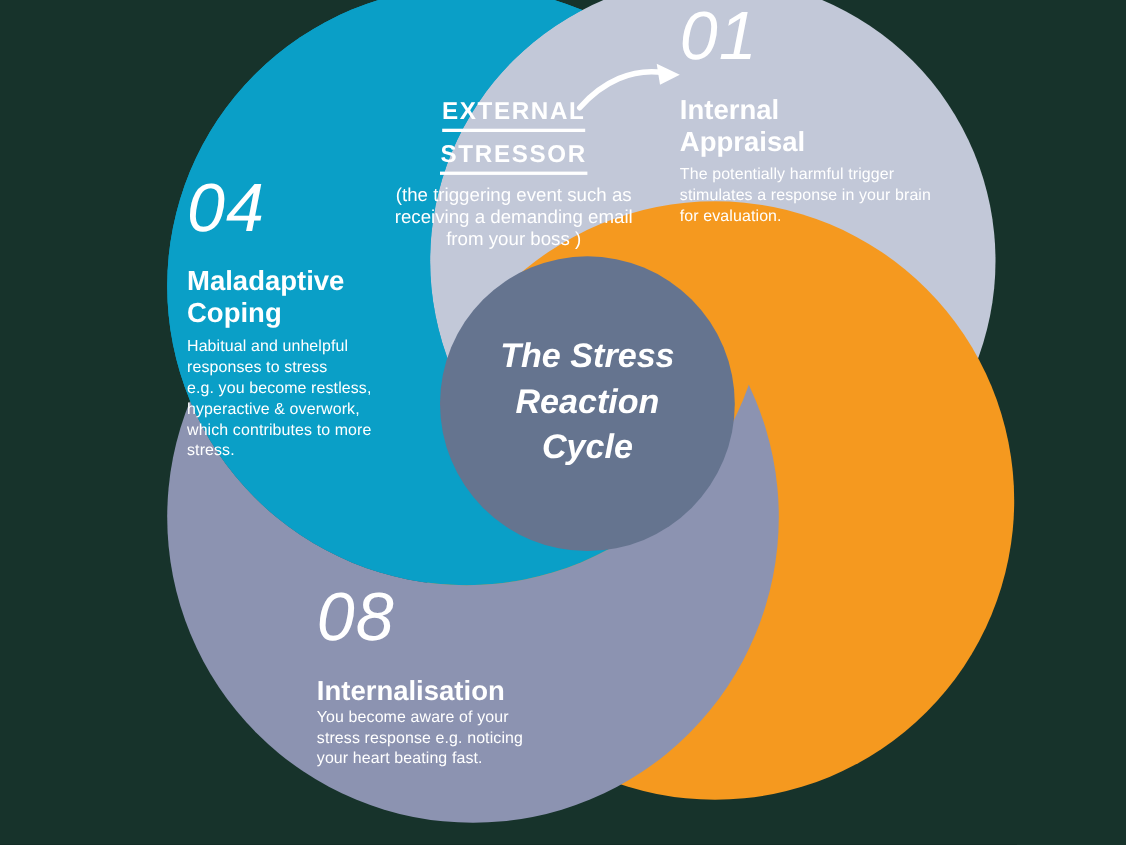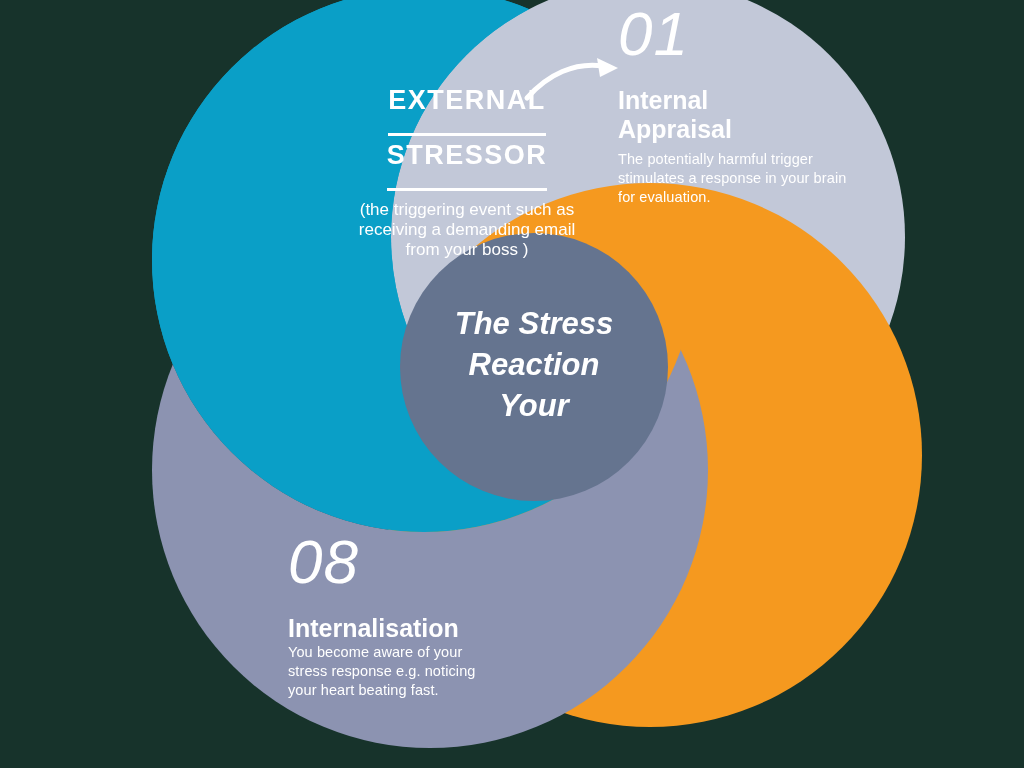--- a/index.html
+++ b/index.html
@@ -23,24 +23,24 @@
   }
   .step-desc{
     font-size:14.5px;line-height:19px;margin-top:6px;
     white-space:pre-line;letter-spacing:0.1px;
   }
   .stressor{
     left:357px;top:88px;width:220px;text-align:center;
   }
   .stressor-line{
     display:inline-block;
-    font-size:27px;font-weight:bold;letter-spacing:1.5px;
+    font-size:22px;font-weight:bold;letter-spacing:1.5px;
     line-height:25px;
     border-bottom:3px solid #ffffff;
-    padding-bottom:20px;margin-bottom:7px;
+    padding-bottom:4px;margin-bottom:7px;
   }
   .stressor-desc{
     font-size:17px;line-height:20px;margin-top:2px;
     white-space:pre-line;
   }
   .center-title{
     left:404px;top:303px;width:260px;
     text-align:center;
     font-size:31px;font-weight:bold;font-style:italic;
     line-height:41px;
@@ -106,18 +106,28 @@
 
 
   <div class="txt s03">
     <div class="step-num">08</div>
     <div class="step-title">Internalisation</div>
     <div class="step-desc" style="margin-top:0;">You become aware of your
 stress response e.g. noticing
 your heart beating fast.</div>
   </div>
 
+  <div class="txt s04">
+    <div class="step-num">04</div>
+    <div class="step-title" style="width:180px;">Maladaptive Coping</div>
+    <div class="step-desc">Habitual and unhelpful
+responses to stress
+e.g. you become restless,
+hyperactive &amp; overwork,
+which contributes to more
+stress.</div>
+  </div>
 
   <div class="txt center-title">The Stress
 Reaction
-Your</div>
+Cycle</div>
 
 </div>
 
 </body></html>

